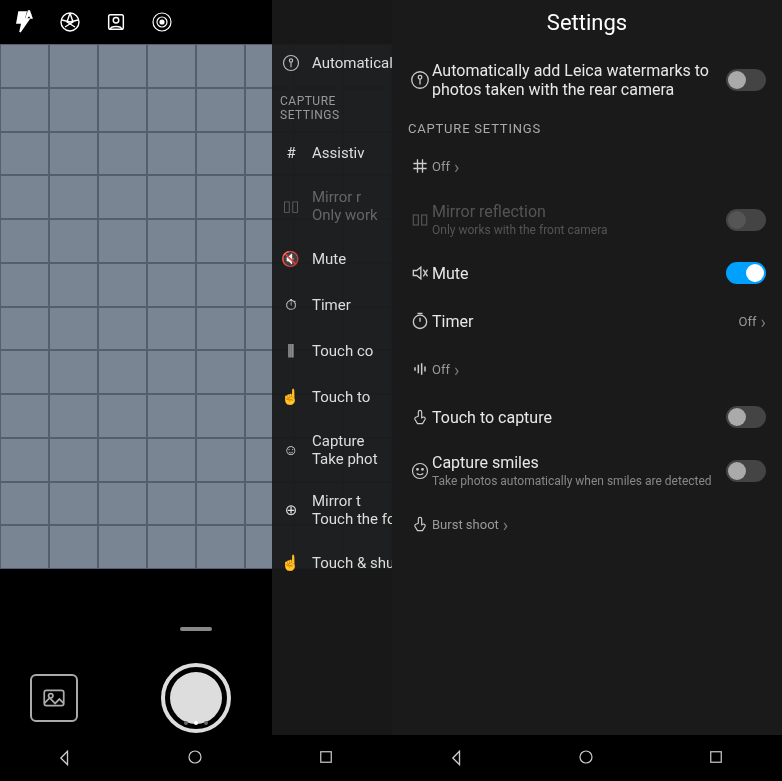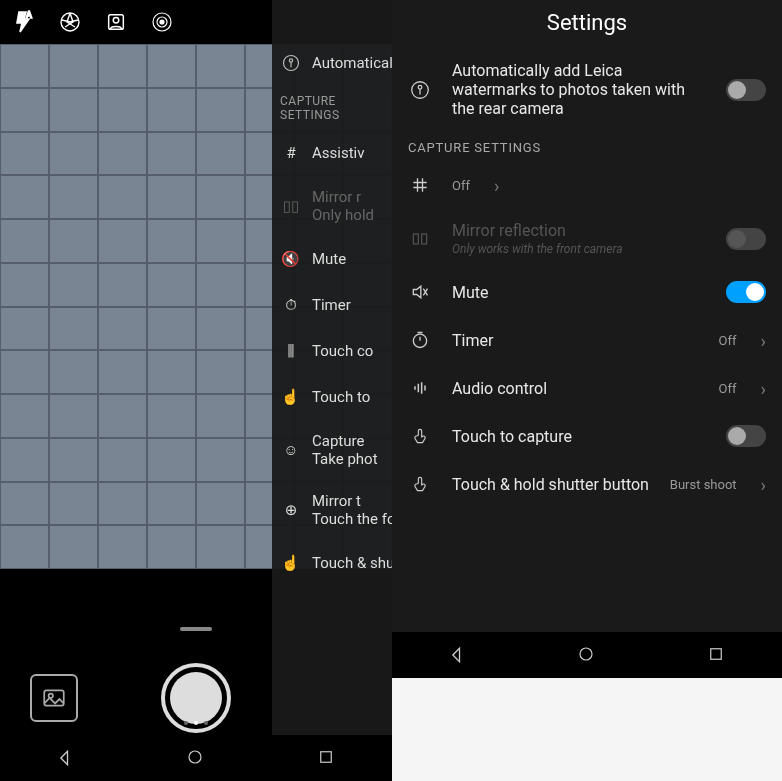--- a/index.html
+++ b/index.html
@@ -12,21 +12,21 @@
 }
 .left-phone {
   width: 392px;
   height: 781px;
   background: #000;
   position: relative;
   overflow: hidden;
 }
 .right-phone {
   width: 390px;
-  height: 678px;
+  height: 781px;
   background: #1a1a1a;
   position: relative;
   display: flex;
   flex-direction: column;
 }
 
 .camera-top-icons {
   display: flex;
   gap: 18px;
   padding: 8px 10px;
@@ -135,28 +135,28 @@
   font-weight: 400;
 }
 .settings-list {
   flex: 1;
   overflow: hidden;
 }
 .s-row {
   display: flex;
   align-items: center;
   padding: 12px 16px;
-  gap: 20px;
+  gap: 0;
   color: #e8e8e8;
 }
 .s-row.dim { color: #555; }
 .s-row .ico { width: 24px; height: 24px; flex-shrink: 0; }
 .s-row .txt { flex: 1; font-size: 16px; }
 .s-row .sub { font-size: 12px; color: #888; margin-top: 2px; }
-.s-row.dim .sub { color: #555; font-style: italic; }
+.s-row.dim .sub { color: #555; }
 .s-row .val { font-size: 13px; color: #999; margin-right: 4px; }
 .s-row .chev { color: #777; font-size: 18px; }
 .section-head {
   padding: 10px 16px 6px;
   color: #aaa;
   font-size: 13px;
   letter-spacing: 0.8px;
 }
 .toggle {
   width: 40px; height: 22px;
@@ -350,21 +350,21 @@
         </span>
         <span>Automatically add Leica watermarks…</span>
       </div>
     <div class="section">CAPTURE SETTINGS</div>
     <div class="row">
         <span class="ico">#</span>
         <span>Assistiv</span>
       </div>
     <div class="row dim">
         <span class="ico">▯▯</span>
-        <span><span>Mirror r</span><div class="sub">Only hold</div></span>
+        <span><span>Mirror r</span><div class="sub">Only work</div></span>
       </div>
     <div class="row">
         <span class="ico">🔇</span>
         <span>Mute</span>
       </div>
     <div class="row">
         <span class="ico">⏱</span>
         <span>Timer</span>
       </div>
     <div class="row">
@@ -468,44 +468,57 @@
       <span class="val">Off</span>
       <span class="chev">›</span>
     </div>
 
     <div class="s-row">
       <span class="ico">
           <svg viewBox="0 0 24 24" width="20" height="20" stroke="#ccc" fill="none" stroke-width="1.8">
             <path d="M6 10 V14 M10 7 V17 M14 5 V19 M18 9 V15"></path>
           </svg>
         </span>
-      <div class="txt">Audio control</div>
       <span class="val">Off</span>
       <span class="chev">›</span>
     </div>
 
     <div class="s-row">
       <span class="ico">
           <svg viewBox="0 0 24 24" width="20" height="20" stroke="#ccc" fill="none" stroke-width="1.4">
             <path d="M10 11 V6 a2 2 0 0 1 4 0 V13 l2-1 a2 2 0 0 1 2 3 l-3 5 H9 l-3-5 a2 2 0 0 1 2-3 Z"></path>
           </svg>
         </span>
       <div class="txt">Touch to capture</div>
       <div class="toggle"></div>
     </div>
 
+    <div class="s-row">
+      <span class="ico">
+          <svg viewBox="0 0 24 24" width="20" height="20" stroke="#ccc" fill="none" stroke-width="1.4">
+            <circle cx="12" cy="12" r="9"></circle>
+            <circle cx="9" cy="10" r="1" fill="#ccc"></circle>
+            <circle cx="15" cy="10" r="1" fill="#ccc"></circle>
+            <path d="M8 15 Q12 18 16 15"></path>
+          </svg>
+        </span>
+      <div class="txt">
+        <div>Capture smiles</div>
+        <div class="sub">Take photos automatically when smiles are detected</div>
+      </div>
+      <div class="toggle"></div>
+    </div>
 
 
     <div class="s-row">
       <span class="ico">
           <svg viewBox="0 0 24 24" width="20" height="20" stroke="#ccc" fill="none" stroke-width="1.4">
             <path d="M10 11 V6 a2 2 0 0 1 4 0 V13 l2-1 a2 2 0 0 1 2 3 l-3 5 H9 l-3-5 a2 2 0 0 1 2-3 Z"></path>
           </svg>
         </span>
-      <div class="txt">Touch &amp; hold shutter button</div>
       <span class="val">Burst shoot</span>
       <span class="chev">›</span>
     </div>
 
   </div>
   <div class="pager-dots">
     <div class="dot"></div>
       <div class="dot"></div>
       <div class="dot active"></div>
   </div>

